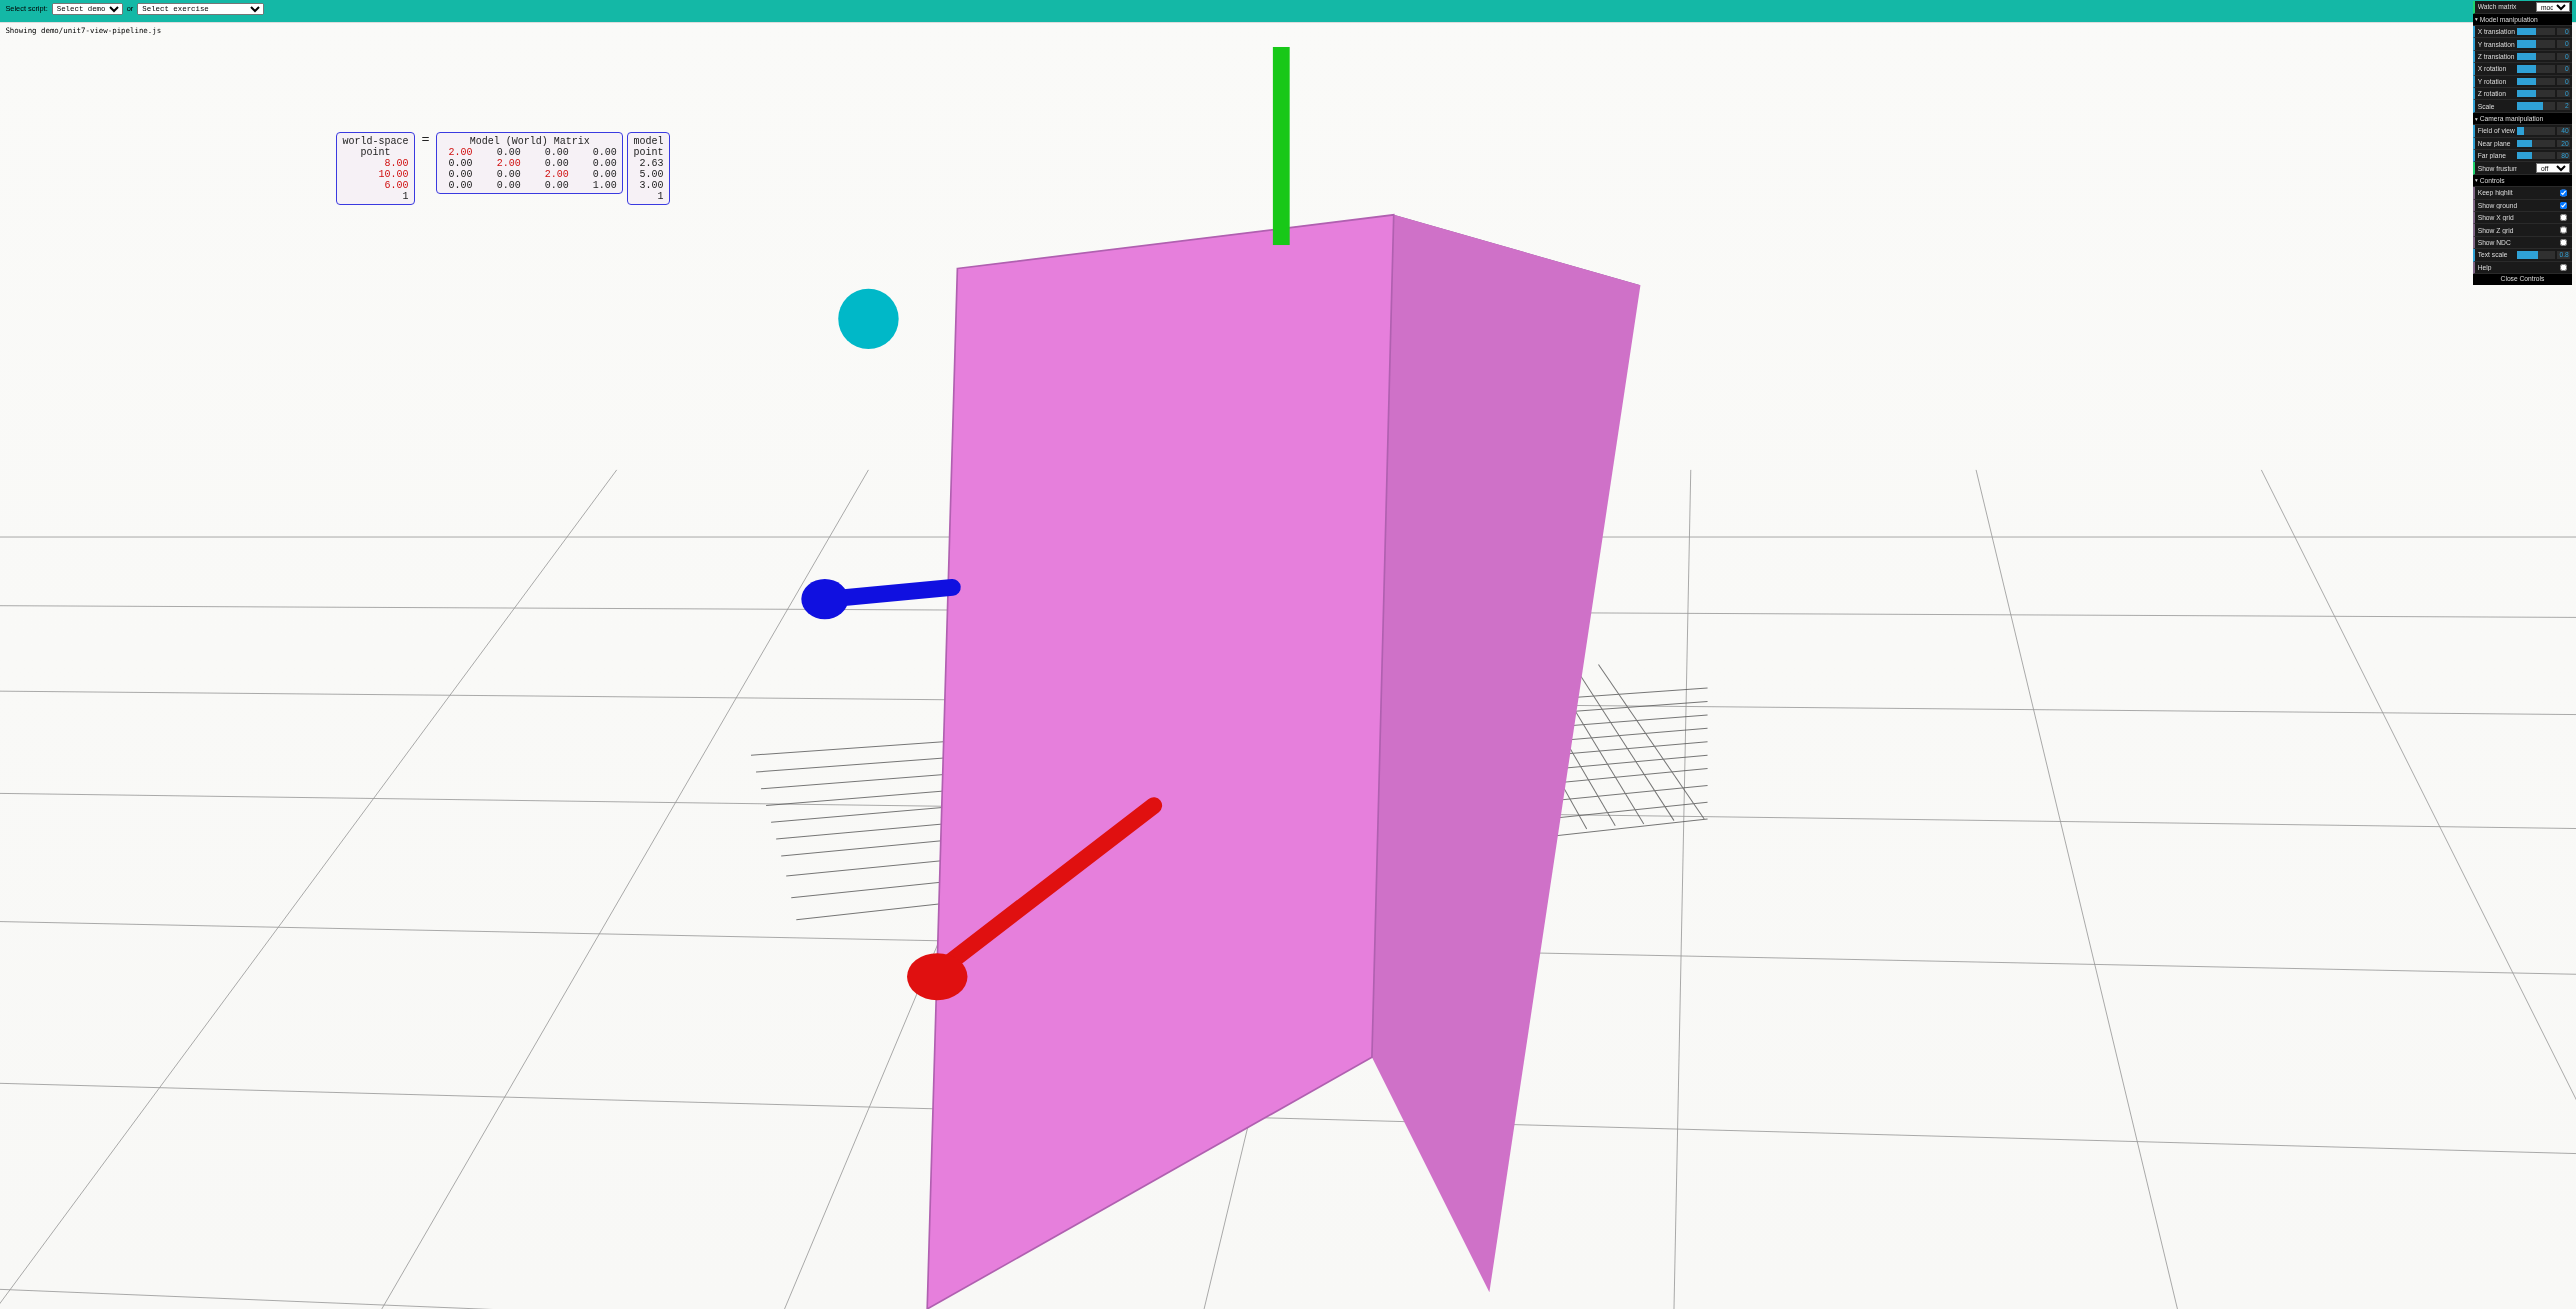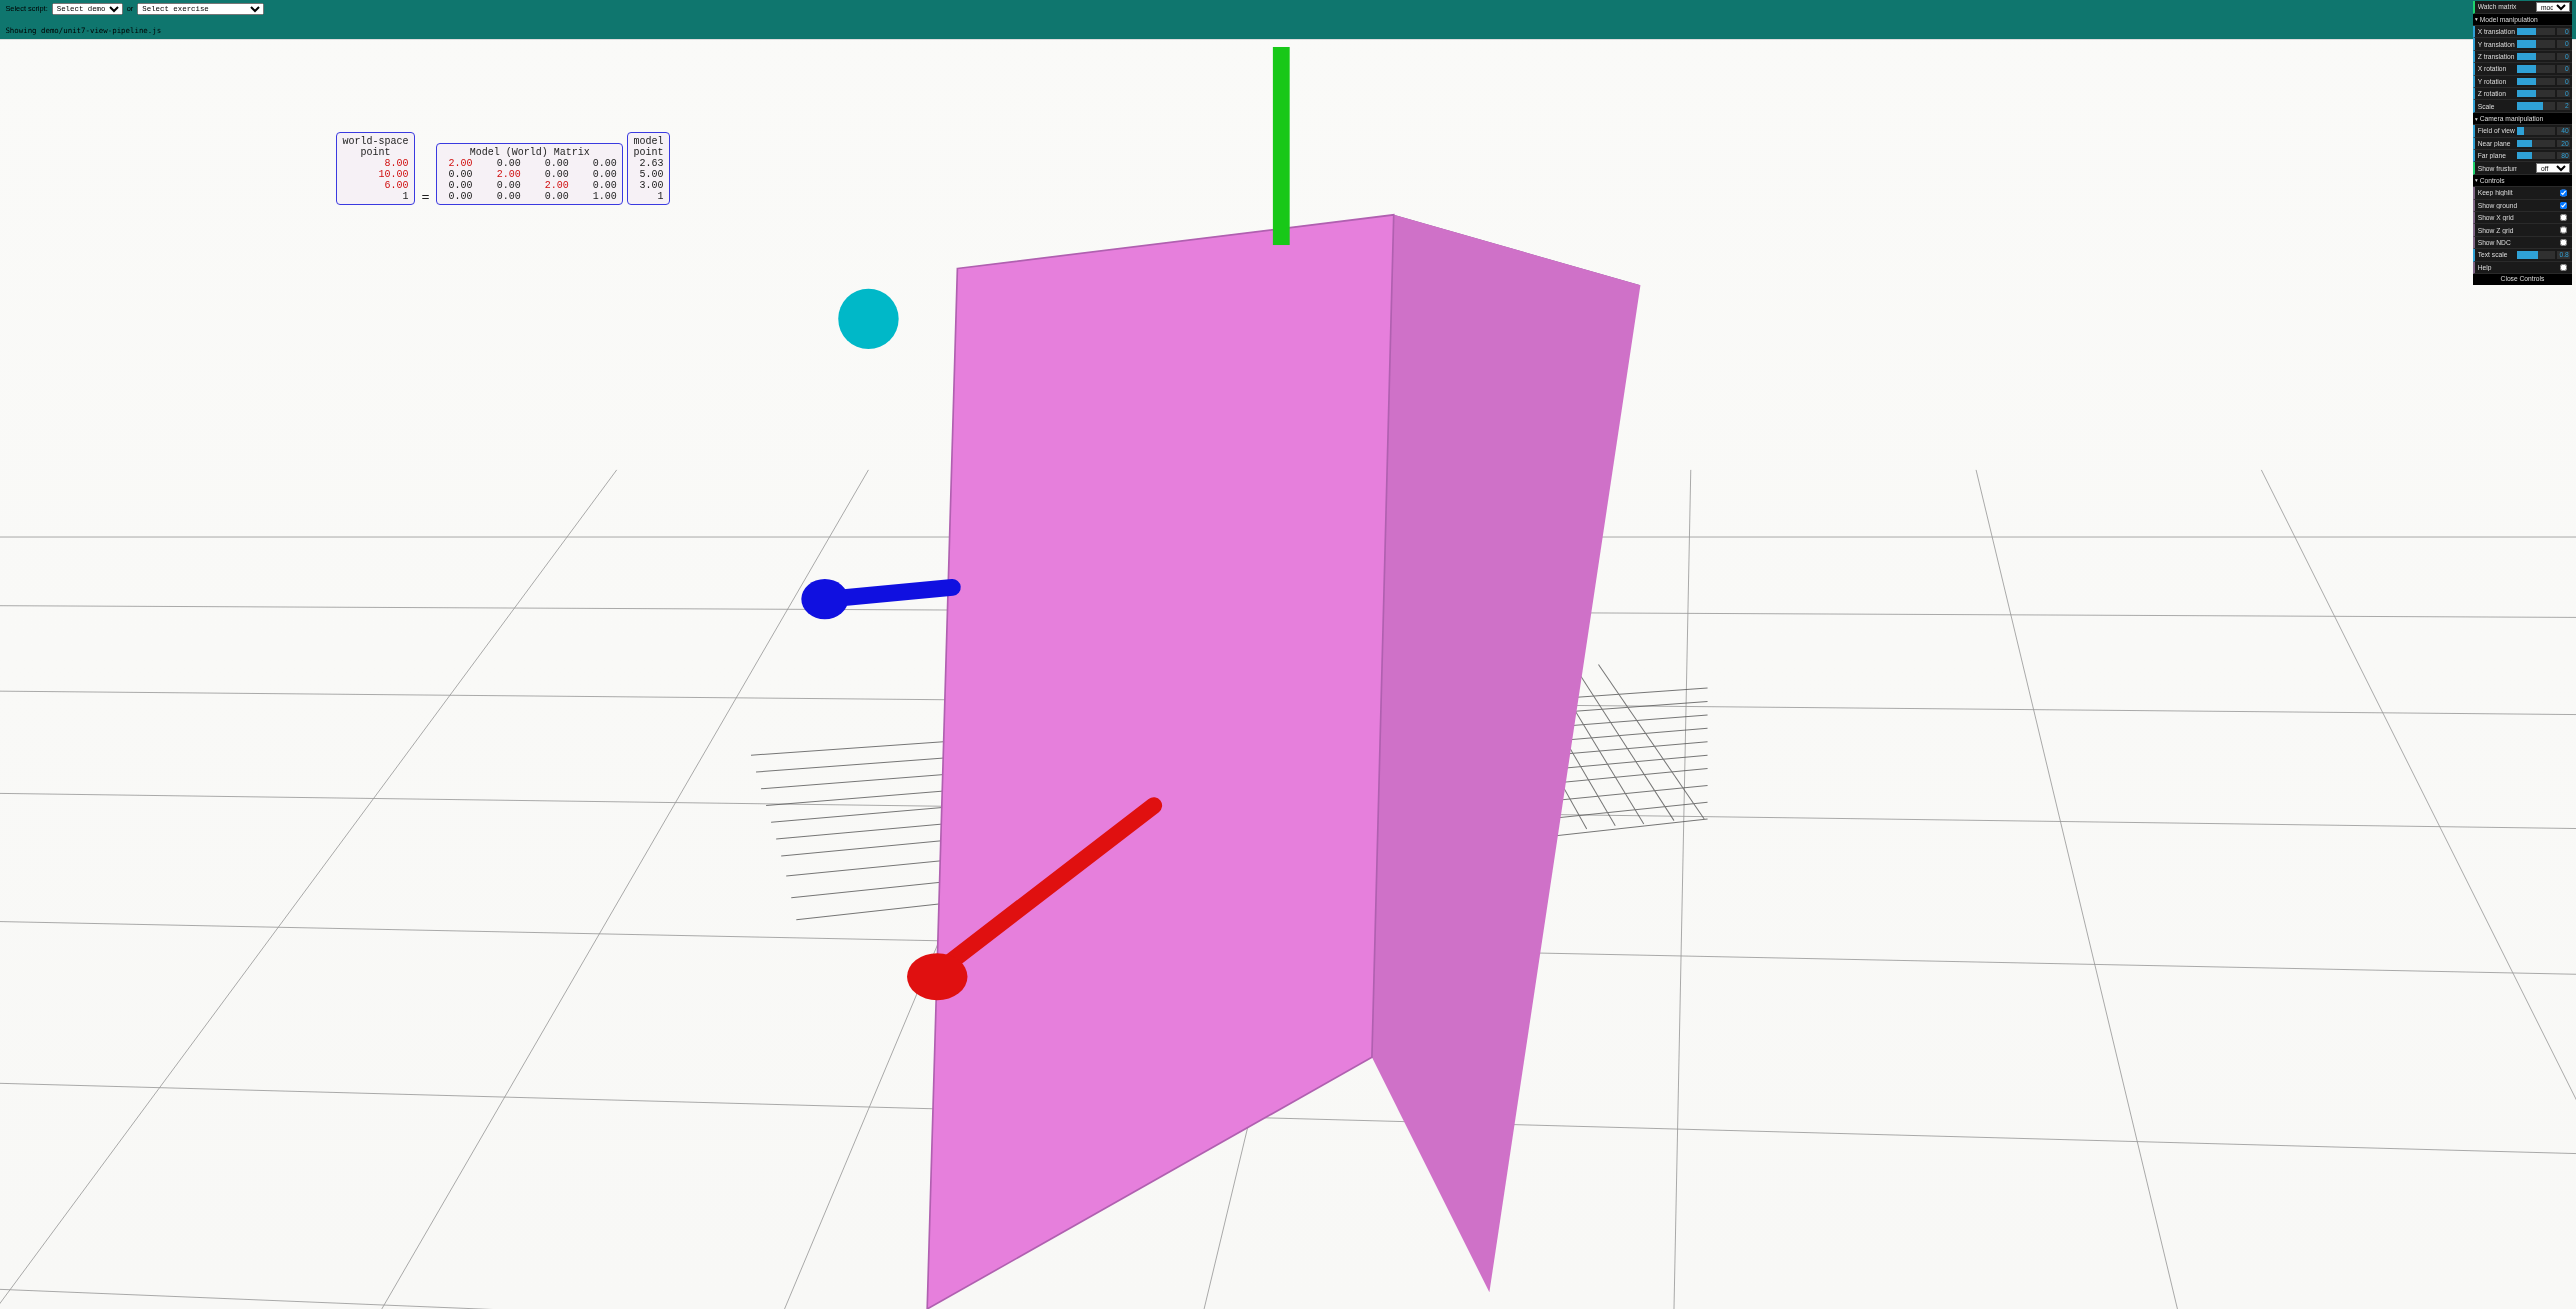--- a/index.html
+++ b/index.html
@@ -7,22 +7,22 @@
     padding: 0;
     width: 100%;
     height: 100%;
     font-family: Arial, sans-serif;
     background: #fafaf8;
     overflow: hidden;
   }
   .topbar {
     position: absolute;
     top: 0; left: 0; right: 0;
-    height: 40px;
-    background: #0f766e;
+    height: 23px;
+    background: #14b8a6;
     border-bottom: 0.7px solid #ddd;
     font-size: 7.4px;
     padding: 2.7px 5.4px;
     z-index: 20;
     box-sizing: border-box;
   }
   .topbar .row1 {
     display: flex;
     align-items: center;
     gap: 4px;
@@ -43,21 +43,21 @@
     background: linear-gradient(to bottom, #fafaf8 0%, #f8f8f6 100%);
   }
   svg.scene { width: 100%; height: 100%; display: block; }
 
   
   .matrix-overlay {
     position: absolute;
     top: 132px;
     left: 336px;
     display: flex;
-    align-items: flex-end;
+    align-items: flex-start;
     gap: 4px;
     font-family: "Courier New", monospace;
     font-size: 10px;
     z-index: 15;
   }
   .mbox {
     background: rgba(245,238,245,0.78);
     border: 1.3px solid #3a3ae0;
     border-radius: 4px;
     padding: 2.7px 5.4px;

